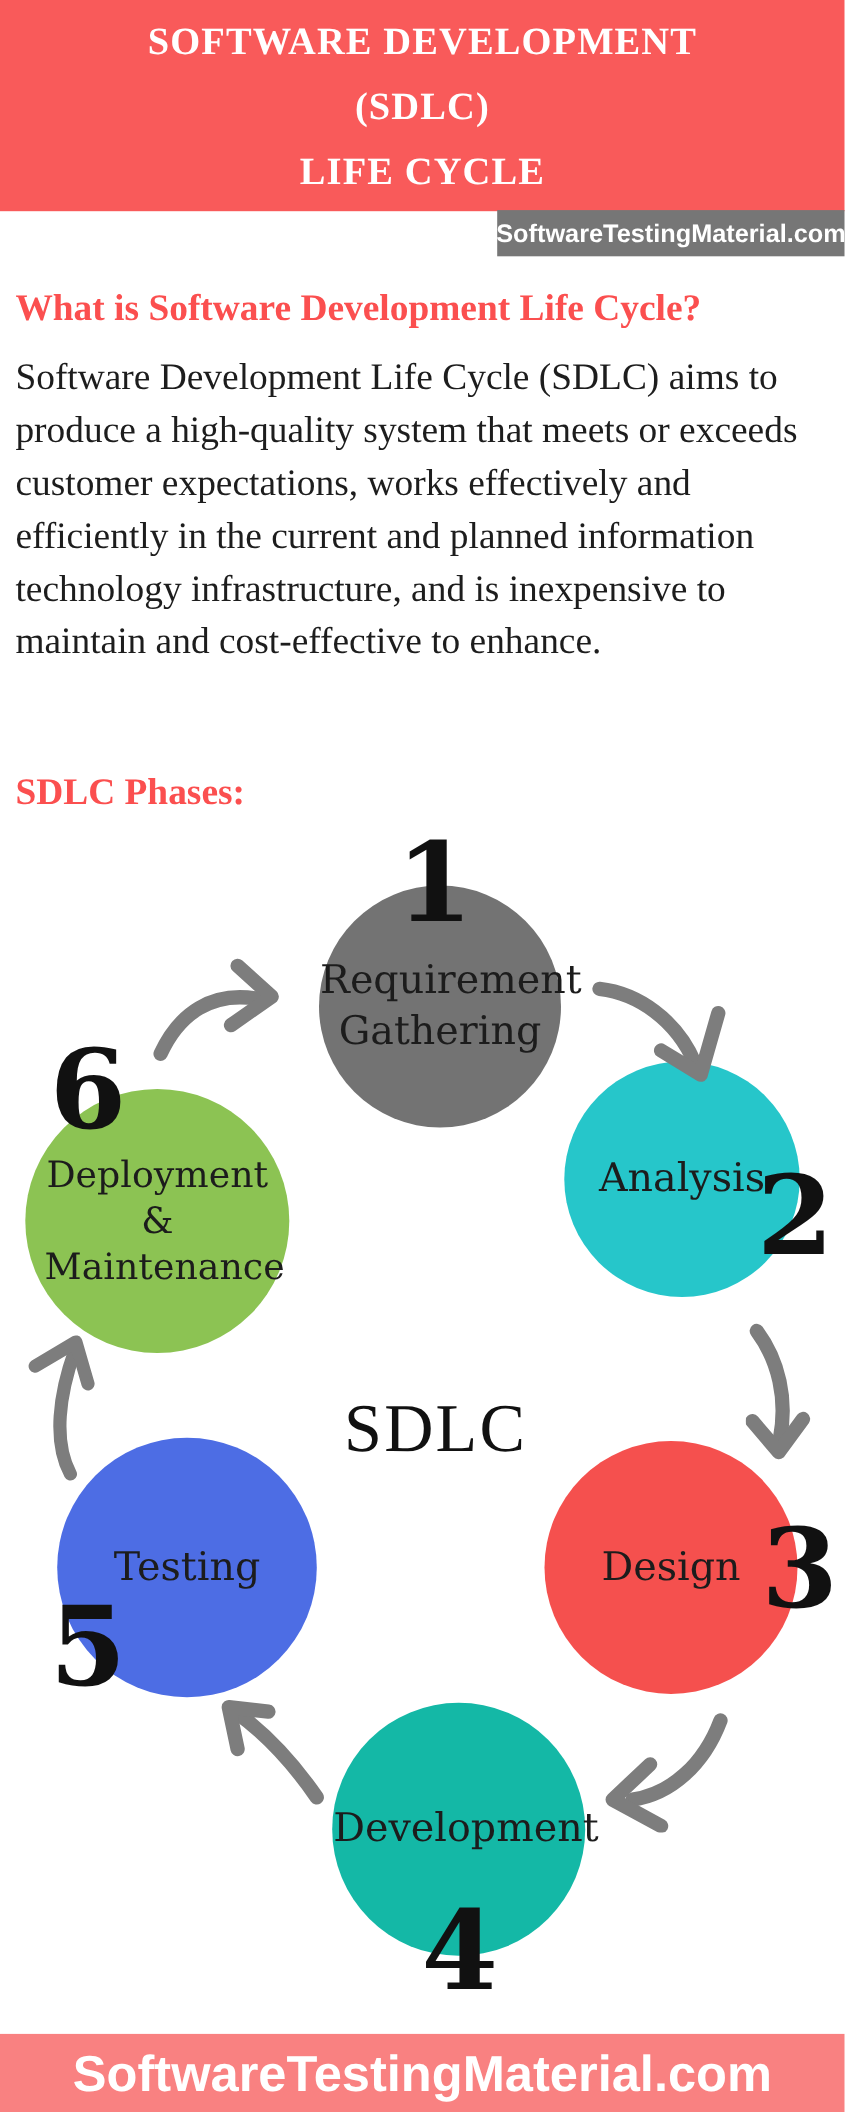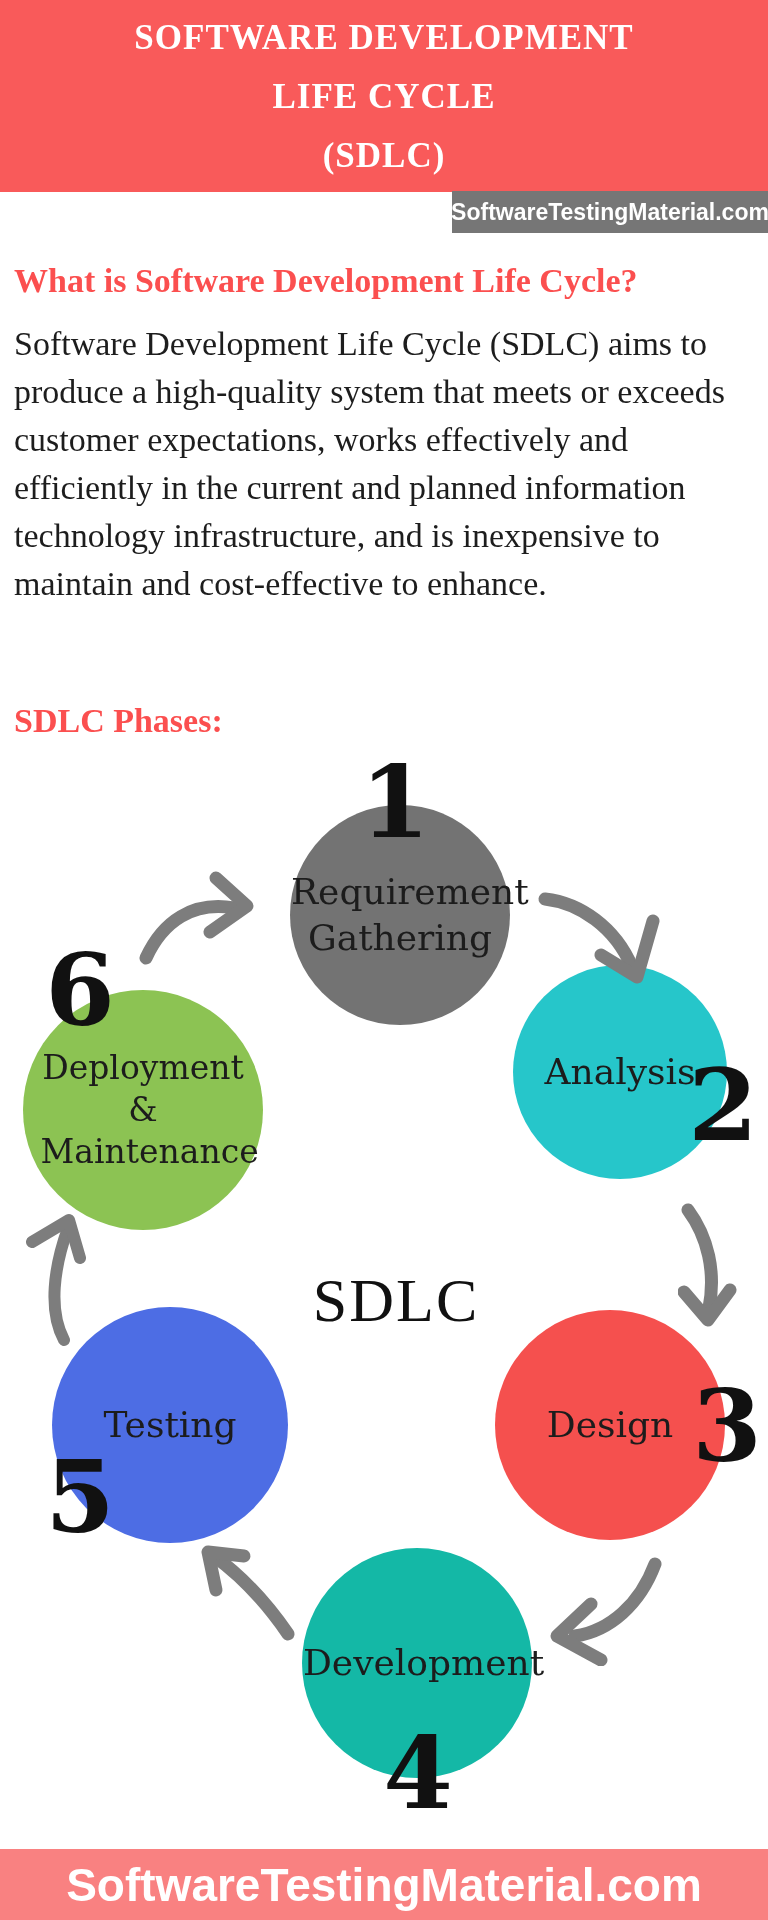--- a/index.html
+++ b/index.html
@@ -41,22 +41,22 @@
           display:flex;align-items:center;justify-content:center;}
   .footer span{color:#ffffff;font-family:"Liberation Sans",sans-serif;font-size:46px;font-weight:700;}
 </style>
 </head>
 <body>
 
 <div id="page">
 
   <div class="header" style="background-color: rgb(249, 90, 90);">
     <div class="tl">SOFTWARE DEVELOPMENT</div>
+    <div class="tl">(SDLC)</div>
     <div class="tl">LIFE CYCLE</div>
-    <div class="tl">(SDLC)</div>
   </div>
 
   <div class="badge" style="background-color: rgb(118, 118, 118);">
     <span>SoftwareTestingMaterial.com</span>
   </div>
 
   <div class="h-red intro-heading" style="color: rgb(251, 79, 79);">What is Software Development Life Cycle?</div>
   <div class="intro-body">Software Development Life Cycle (SDLC) aims to produce a high-quality system that meets or exceeds customer expectations, works effectively and efficiently in the current and planned information technology infrastructure, and is inexpensive to maintain and cost-effective to enhance.</div>
   <div class="h-red phases-heading" style="color: rgb(251, 79, 79);">SDLC Phases:</div>
 

